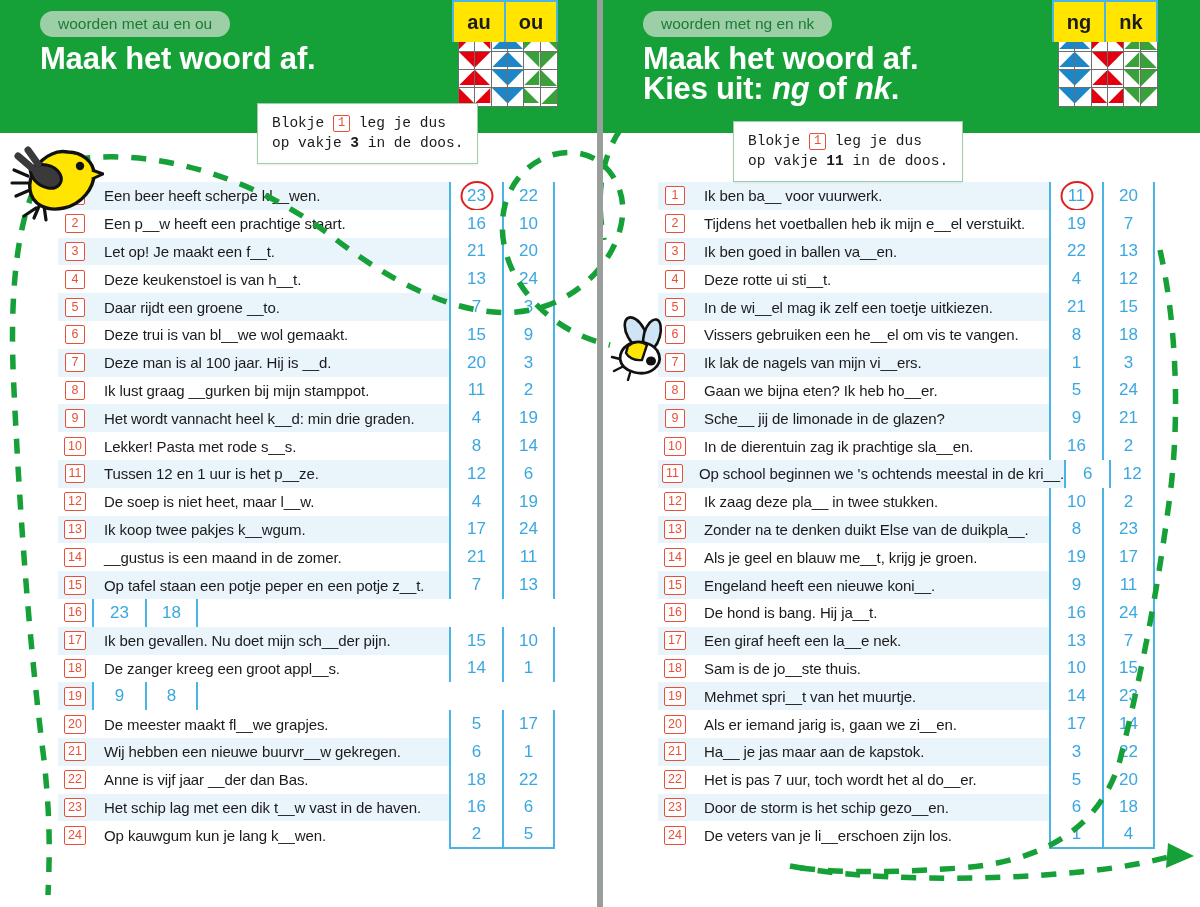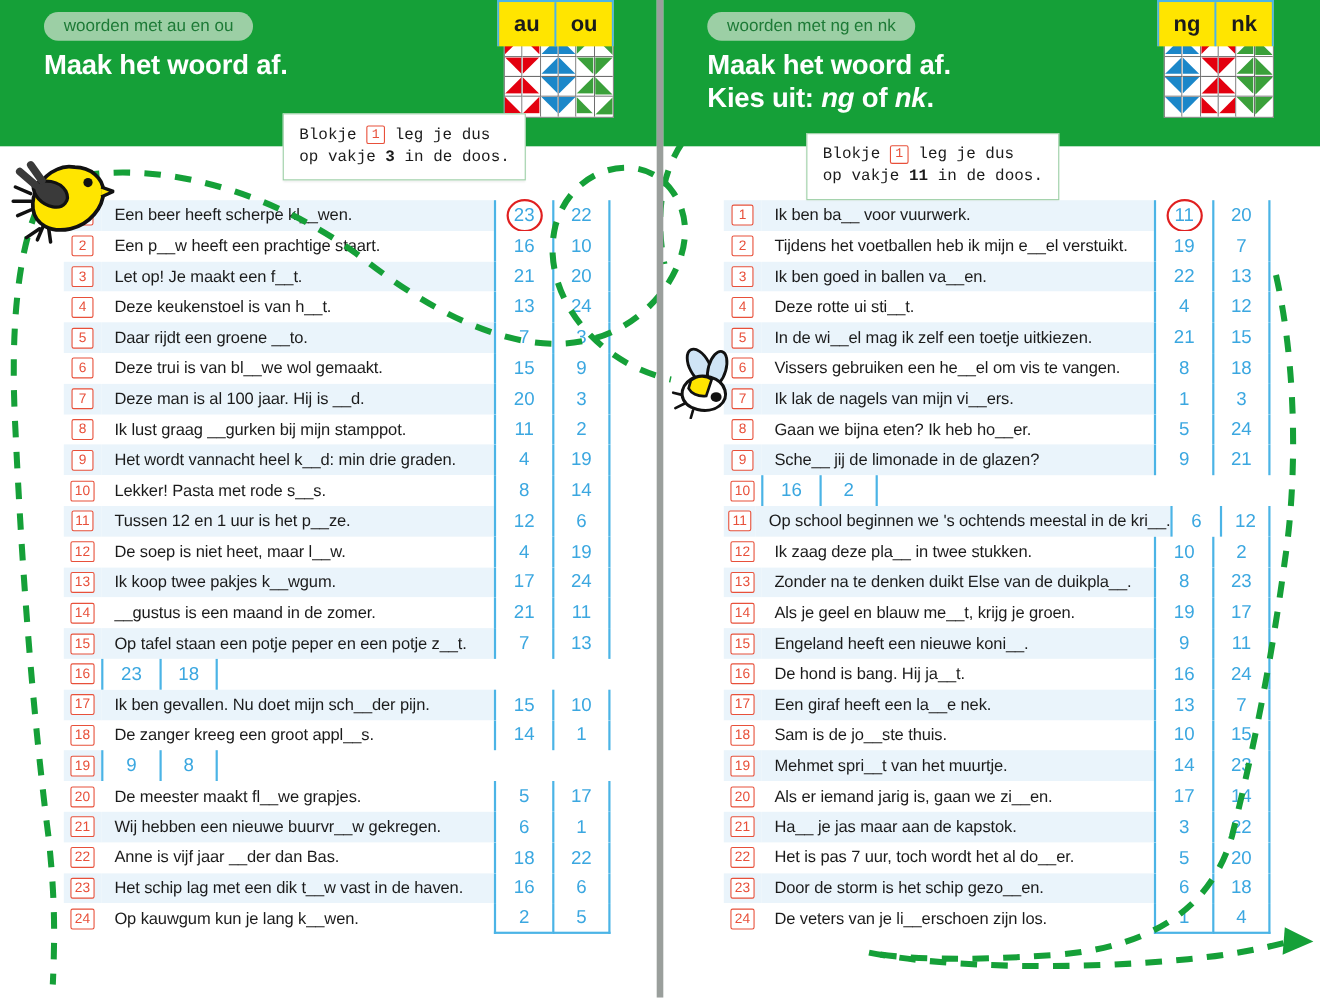--- a/index.html
+++ b/index.html
@@ -47,21 +47,21 @@
     white-space: nowrap;
     font-weight: 400;
   }
   .pill.left  { left: 40px; }
   .pill.right { left: 643px; }
 
   
   .title {
     position: absolute;
     color: #ffffff;
-    font-size: 25px;
+    font-size: 31px;
     font-weight: bold;
     line-height: 30px;
     letter-spacing: -0.2px;
     white-space: nowrap;
   }
   .title.left  { left: 40px;  top: 44px; }
   .title.right { left: 643px; top: 44px; }
   .title em { font-style: italic; }
 
   
@@ -797,20 +797,21 @@
             <span class="badge">9</span>
           </div>
           <div class="sent-cell">Sche__ jij de limonade in de glazen?</div>
           <div class="ans-cell">9</div>
           <div class="ans-cell last">21</div>
         </div>
         <div class="row">
           <div class="num-cell">
             <span class="badge">10</span>
           </div>
+          <div class="sent-cell">In de dierentuin zag ik prachtige sla__en.</div>
           <div class="ans-cell">16</div>
           <div class="ans-cell last">2</div>
         </div>
         <div class="row alt">
           <div class="num-cell">
             <span class="badge">11</span>
           </div>
           <div class="sent-cell">Op school beginnen we 's ochtends meestal in de kri__.</div>
           <div class="ans-cell">6</div>
           <div class="ans-cell last">12</div>

